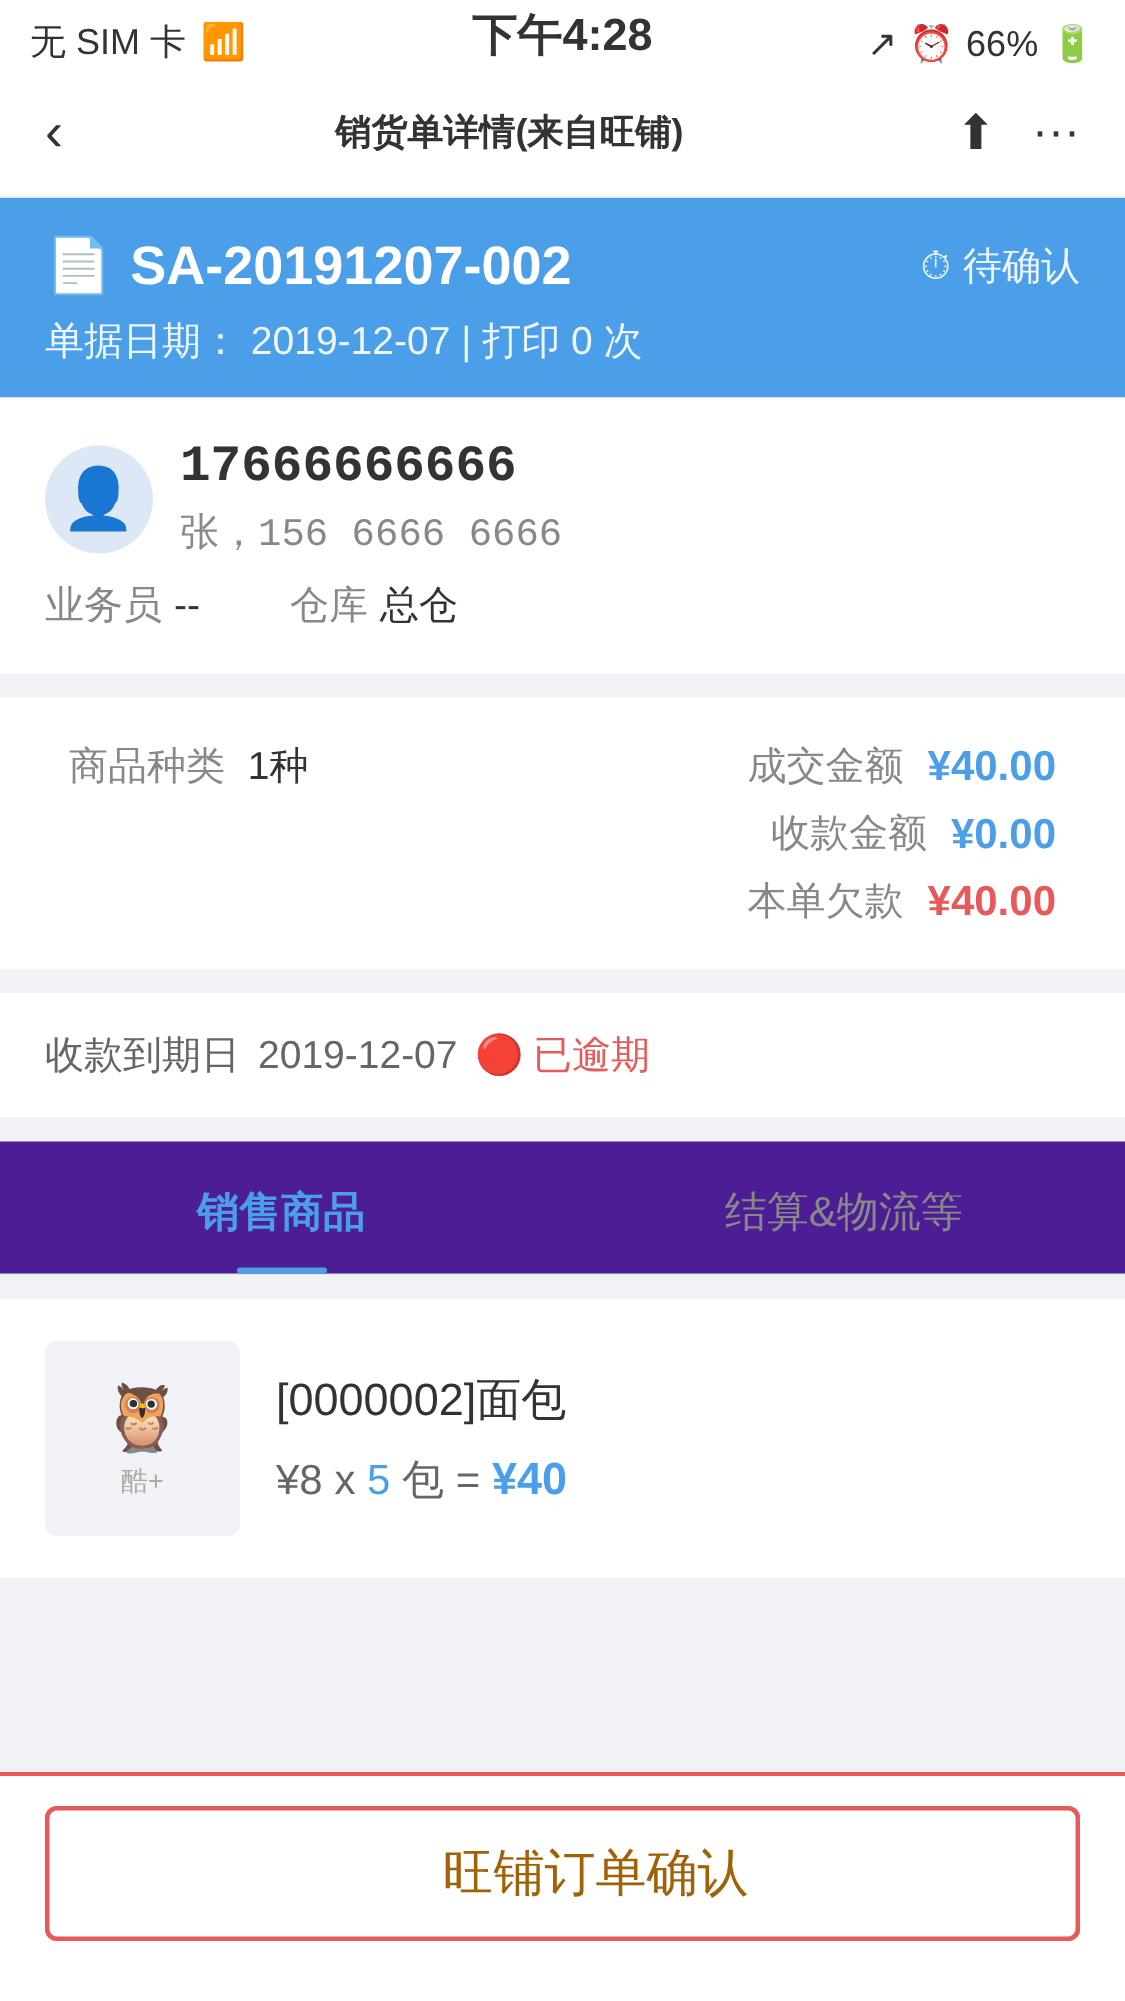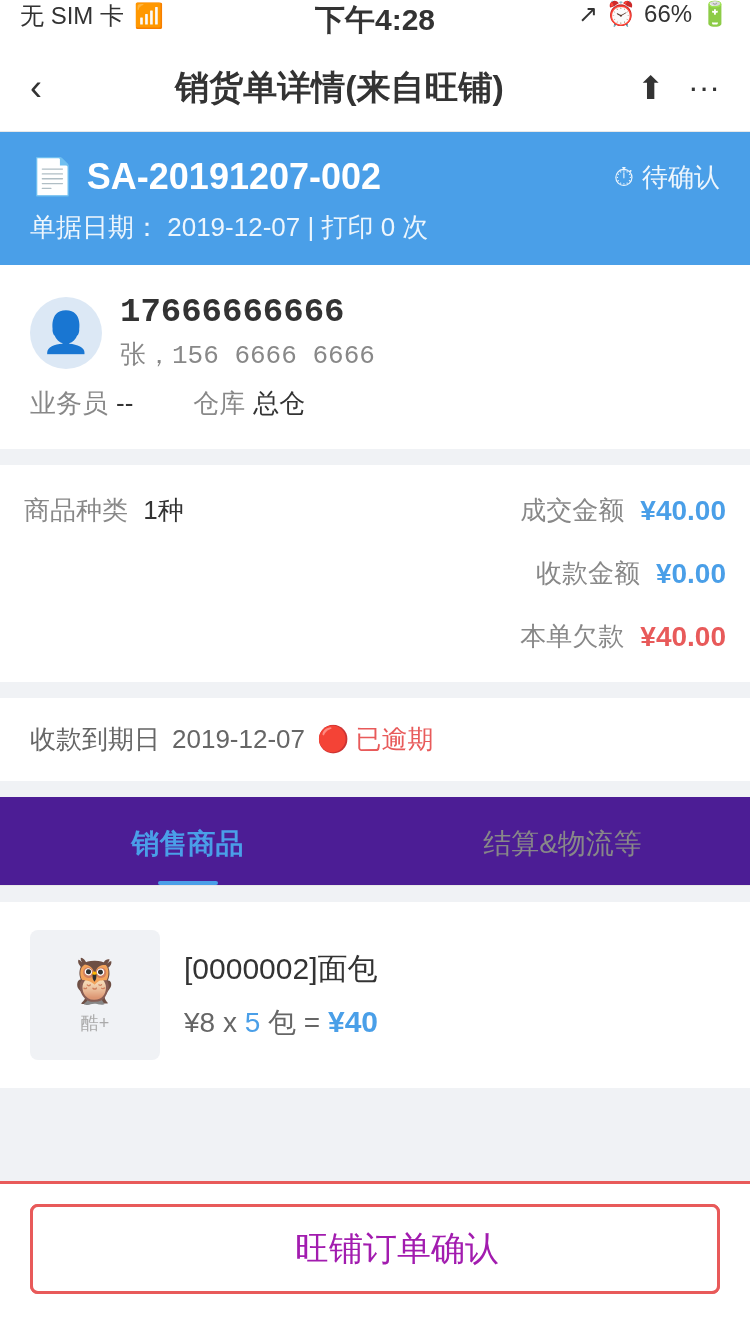--- a/index.html
+++ b/index.html
@@ -13,21 +13,21 @@
       color: #333;
       position: relative;
     }
 
     
     .status-bar {
       width: 750px;
       height: 44px;
       background: #fff;
       display: flex;
-      align-items: flex-start;
+      align-items: flex-end;
       justify-content: space-between;
       padding: 0 20px;
       font-size: 26px;
       font-weight: 500;
     }
     .status-left {
       display: flex;
       align-items: center;
       gap: 10px;
       font-size: 24px;
@@ -56,21 +56,21 @@
       justify-content: space-between;
       padding: 0 30px;
       border-bottom: 1px solid #e8e8e8;
     }
     .nav-back {
       font-size: 36px;
       color: #333;
       cursor: pointer;
     }
     .nav-title {
-      font-size: 34px;
+      font-size: 24px;
       font-weight: 600;
       color: #333;
     }
     .nav-actions {
       display: flex;
       align-items: center;
       gap: 24px;
     }
     .nav-action-icon {
       font-size: 32px;
@@ -166,38 +166,38 @@
       align-items: center;
       gap: 8px;
       margin-right: 60px;
     }
     .meta-label { color: #888; }
     .meta-value { color: #333; }
 
     
     .summary-section {
       background: #fff;
-      padding: 28px 24px;
+      padding: 28px 46px;
       margin-bottom: 16px;
       display: flex;
       align-items: flex-start;
     }
     .summary-left {
       flex: 1;
       font-size: 26px;
       color: #666;
     }
     .summary-label { color: #888; }
     .summary-value { color: #333; font-weight: 500; }
     .summary-right {
       flex: 1;
       display: flex;
       flex-direction: column;
       align-items: flex-end;
-      gap: 28px;
+      gap: 10px;
     }
     .amount-row {
       display: flex;
       align-items: center;
       justify-content: flex-end;
       gap: 16px;
       font-size: 26px;
     }
     .amount-label { color: #888; }
     .amount-value { color: #4a9fe8; font-weight: 600; font-size: 28px; }
@@ -319,21 +319,21 @@
       background: #fff;
       padding: 20px 30px 40px;
       border-top: 3px solid #e85a5a;
     }
     .confirm-btn {
       width: 100%;
       height: 90px;
       border: 2px solid #e85a5a;
       border-radius: 8px;
       background: #fff;
-      color: #a21caf;
+      color: #a16207;
       font-size: 34px;
       font-weight: 500;
       cursor: pointer;
       display: flex;
       align-items: center;
       justify-content: center;
       outline: 3px solid #e85a5a;
       outline-offset: -3px;
       padding-left: 44px;
     }

